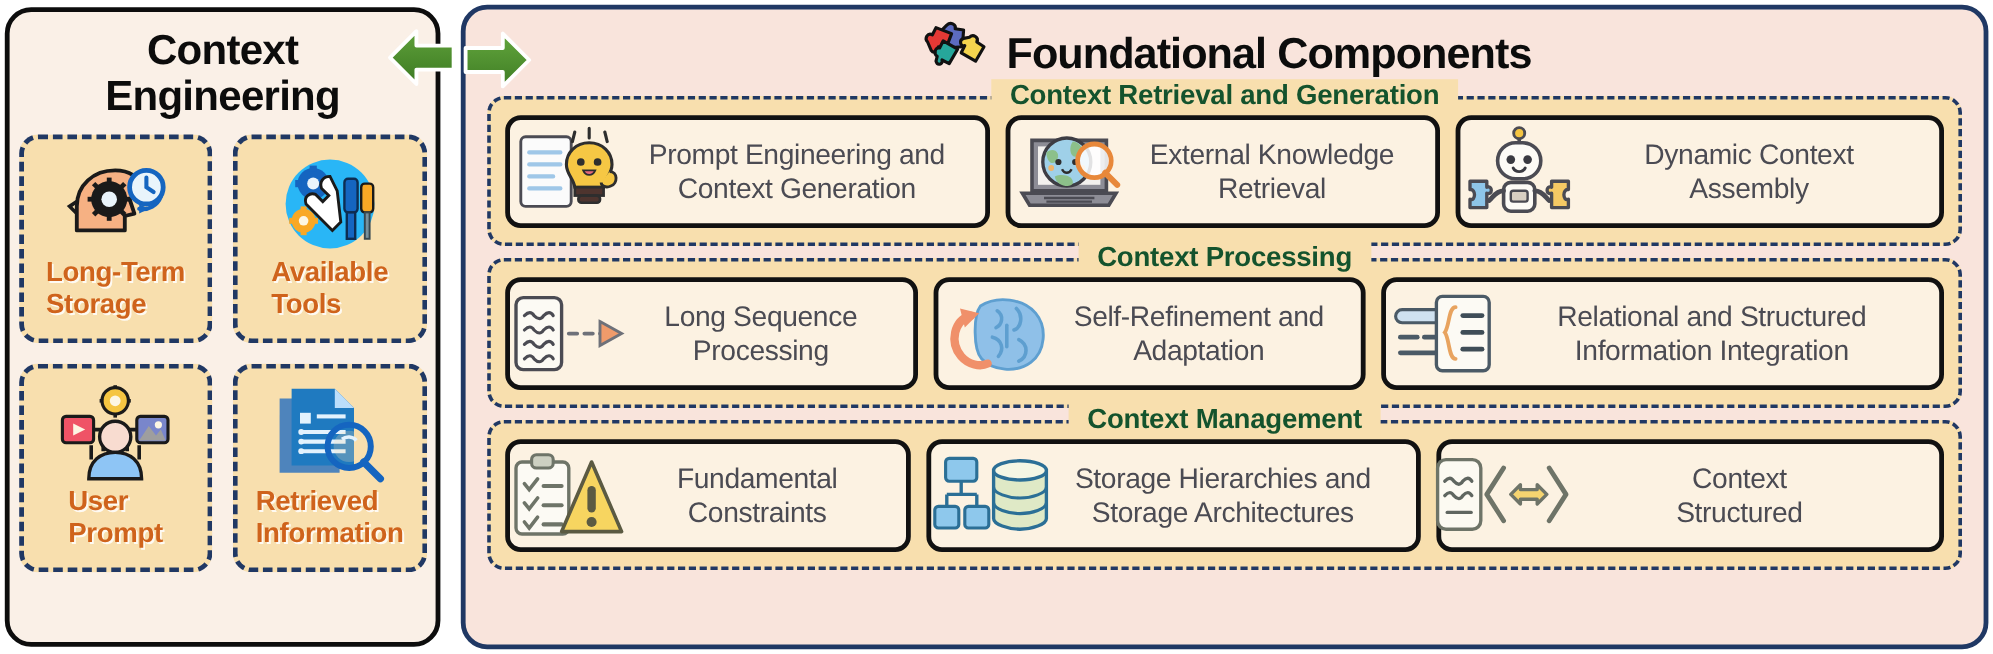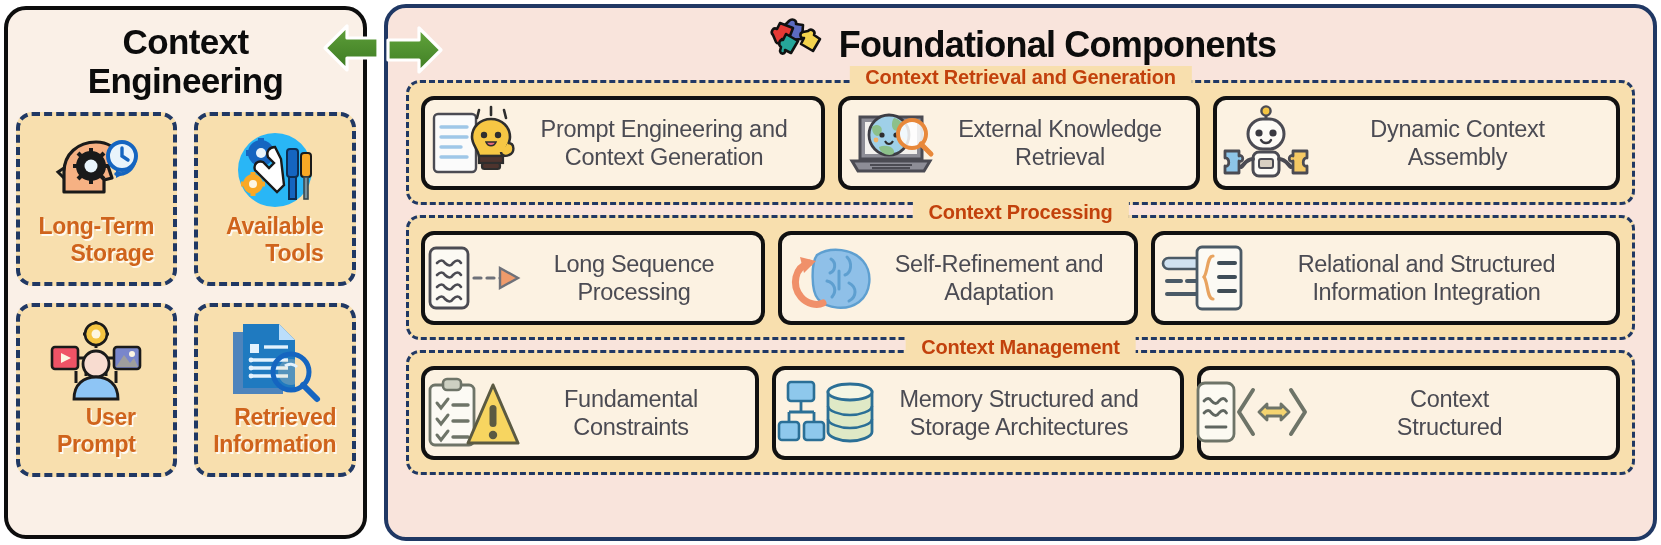--- a/index.html
+++ b/index.html
@@ -56,21 +56,21 @@
   }
   .side-card-icon {
     height: 82px;
     display: flex; align-items: center; justify-content: center;
   }
   .side-card-label {
     margin-top: 2px;
     font-size: 23px;
     font-weight: bold;
     line-height: 1.18;
-    text-align: right;
+    text-align: left;
     color: #cf631c;
     text-shadow: 1.5px 1.5px 0 rgba(255,255,255,0.85);
     letter-spacing: -0.3px;
   }
 
   
   #arrow-wrap {
     position: absolute;
     left: 322px; top: 16px;
     width: 122px; height: 66px;
@@ -111,23 +111,23 @@
     padding: 13px 12px 12px;
   }
   #group-1 { margin-top: 2px; }
   .group-title {
     position: absolute;
     top: -17px;
     left: 50%;
     transform: translateX(-50%);
     background: #f8dfae;
     padding: 0 16px;
-    font-size: 20px;
+    font-size: 23px;
     font-weight: bold;
-    color: #c2410c;
+    color: #14532d;
     white-space: nowrap;
     letter-spacing: -0.2px;
   }
   .group-row {
     display: flex;
     gap: 13px;
     align-items: stretch;
   }
   .card {
     background: #fcf2e2;
@@ -547,21 +547,21 @@
               </g>
               <g stroke="#2b6f96" stroke-width="2.8" fill="#dfe9c6">
                 <path d="M50 14 L50 54 C50 59 62 63 72 63 C82 63 94 59 94 54 L94 14 Z"></path>
               </g>
               <ellipse cx="72" cy="14" rx="22" ry="8" fill="#f4f6e4" stroke="#2b6f96" stroke-width="2.8"></ellipse>
               <path d="M50 28 C50 33 62 37 72 37 C82 37 94 33 94 28" fill="none" stroke="#2b6f96" stroke-width="2.6"></path>
               <path d="M50 41 C50 46 62 50 72 50 C82 50 94 46 94 41" fill="none" stroke="#2b6f96" stroke-width="2.6"></path>
             </svg>
           </div>
           <div class="card-label">
-            <div>Memory Structured and</div>
+            <div>Storage Hierarchies and</div>
             <div>Storage Architectures</div>
           </div>
         </div>
 
         <div class="card">
           <div class="card-icon">
             <svg width="110" height="66" viewBox="0 0 110 66">
               <rect x="3" y="3" width="36" height="58" rx="7" fill="#fcfaf2" stroke="#6e7468" stroke-width="2.8"></rect>
               <g fill="none" stroke="#5f6660" stroke-width="2.8" stroke-linecap="round">
                 <path d="M9 21 q4.5 -5 7.5 0 q4.5 5 7.5 0 q4.5 -5 7.5 0"></path>

